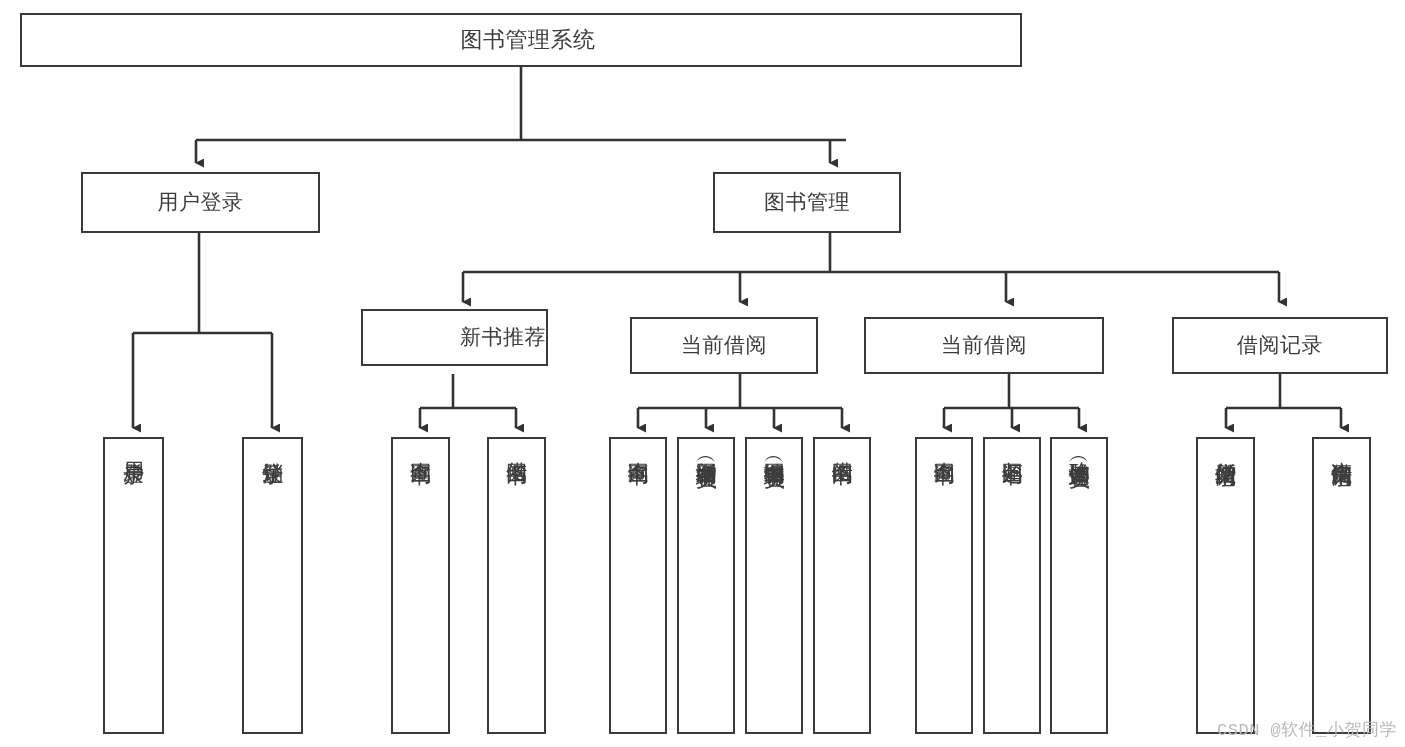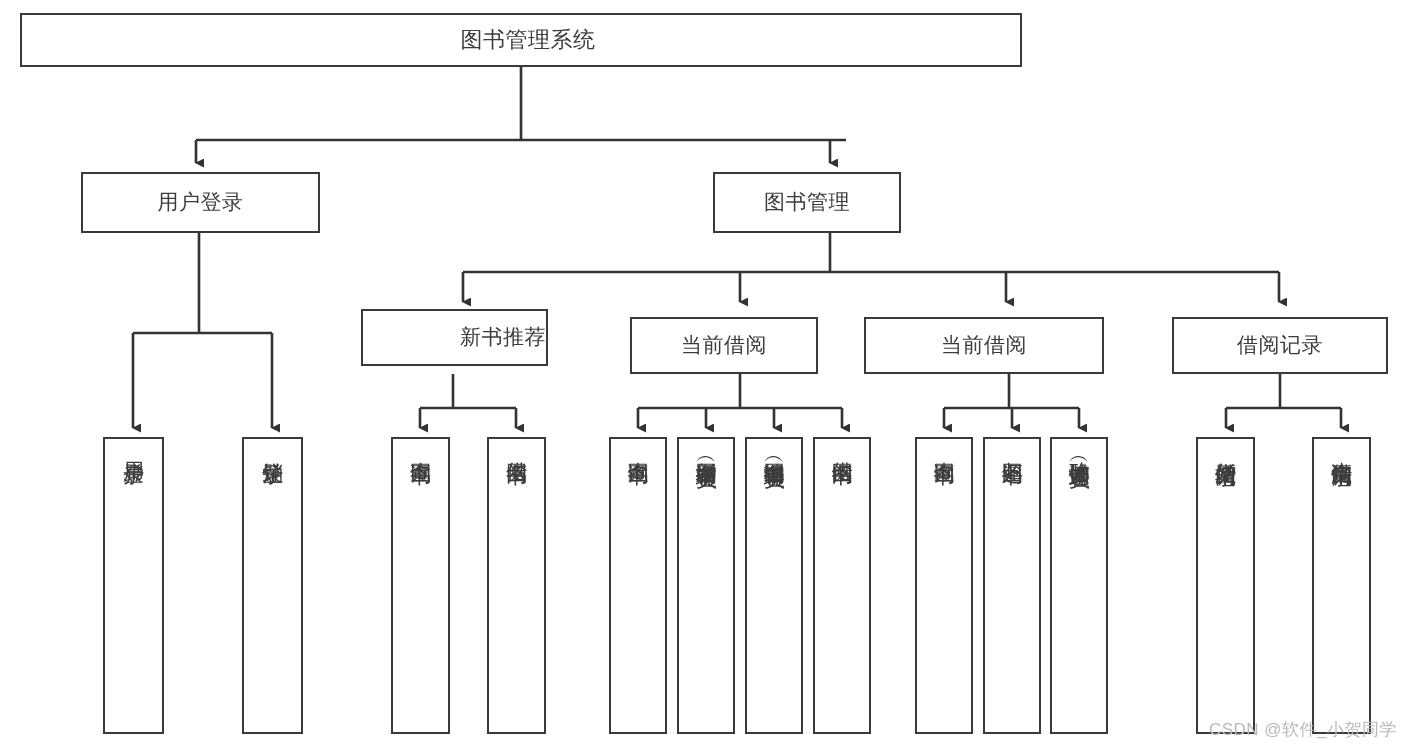--- a/index.html
+++ b/index.html
@@ -64,21 +64,21 @@
   }
   #watermark {
     position: absolute;
     right: 8px;
     bottom: 6px;
     color: #b9b9b9;
     font-size: 17px;
     letter-spacing: 0.5px;
     z-index: 5;
     white-space: nowrap;
-    font-family: Liberation Sans, sans-serif;
+    font-family: Liberation Mono, monospace;
     margin-top: 48px;
   }
 </style>
 </head>
 <body>
 
 <div id="diagram-root">
 
   <svg id="diagram-svg" viewBox="0 0 1405 747" xmlns="http://www.w3.org/2000/svg">
     <defs>

